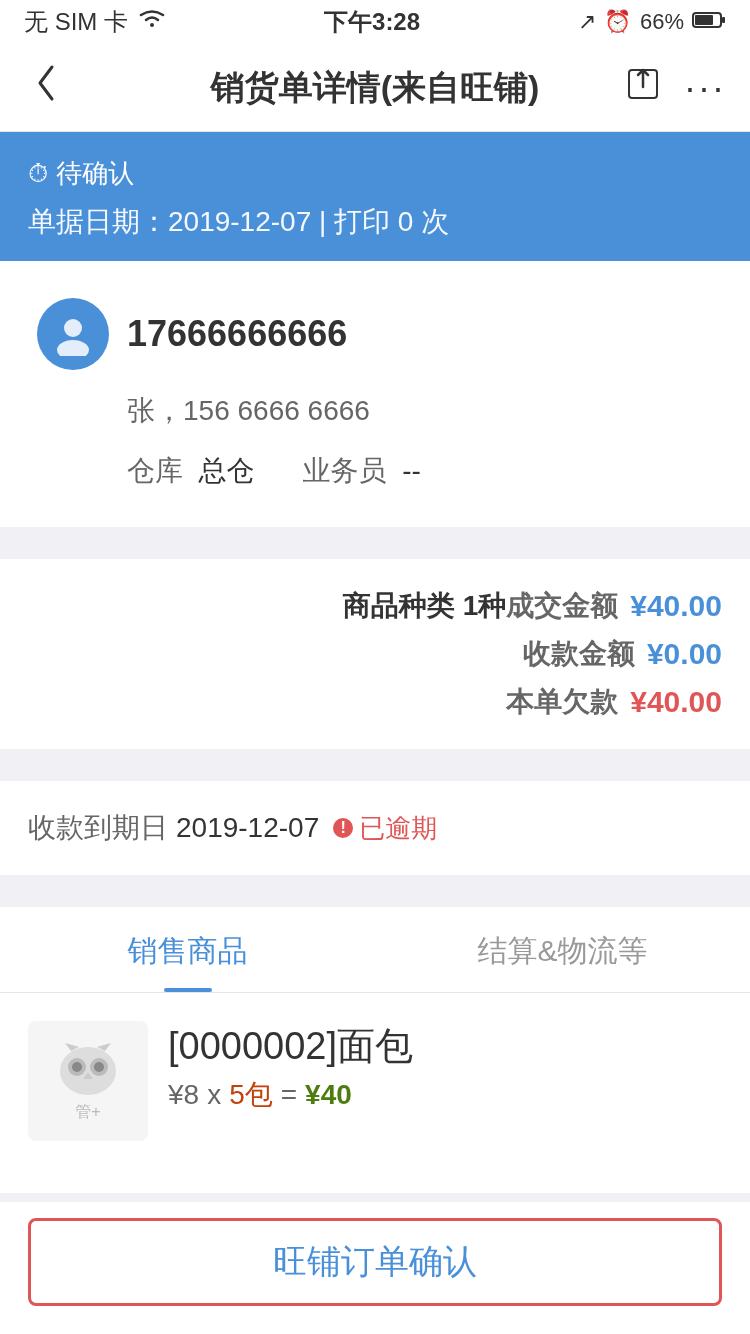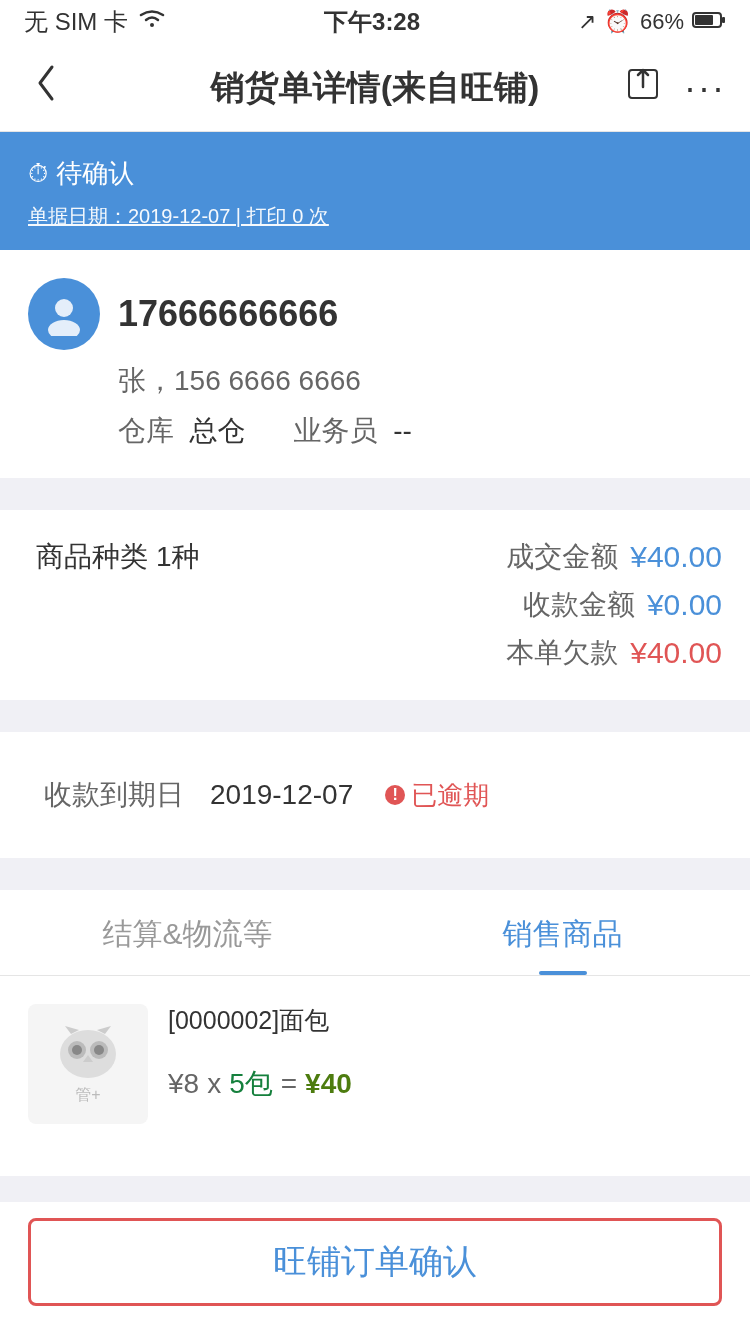--- a/index.html
+++ b/index.html
@@ -90,33 +90,32 @@
     .order-number-icon { font-size: 28px; }
     .order-status {
       display: flex;
       align-items: center;
       gap: 8px;
       color: #fff;
       font-size: 26px;
     }
     .order-date {
       color: #fff;
-      font-size: 20px;
+      font-size: 28px;
       opacity: 0.95;
-      text-decoration: underline;
     }
 
     
     .customer-section {
       background: #fff;
-      padding: 28px;
+      padding: 37px;
       margin-bottom: 16px;
       display: flex;
       flex-direction: column;
-      gap: 12px;
+      gap: 22px;
     }
     .customer-row {
       display: flex;
       align-items: center;
       gap: 18px;
     }
     .customer-avatar {
       width: 72px;
       height: 72px;
       border-radius: 50%;
@@ -154,21 +153,22 @@
 
     
     .summary-section {
       background: #fff;
       padding: 28px;
       margin-bottom: 16px;
     }
     .summary-row {
       display: flex;
       align-items: flex-start;
-      justify-content: space-between;
+      justify-content: flex-end;
+      font-weight: bold;
     }
     .summary-left {
       display: flex;
       flex-direction: column;
       gap: 10px;
     }
     .summary-types {
       display: flex;
       align-items: center;
       font-size: 28px;
@@ -187,27 +187,27 @@
       gap: 12px;
       font-size: 28px;
       color: #666;
     }
     .amount-blue { color: #4a90d9; font-size: 30px; }
     .amount-red { color: #e05555; font-size: 30px; }
 
     
     .due-section {
       background: #fff;
-      padding: 44px;
+      padding: 28px;
       margin-bottom: 16px;
       display: flex;
       align-items: center;
       font-size: 28px;
       color: #666;
-      gap: 26px;
+      gap: 8px;
     }
     .due-label { color: #666; }
     .due-date { color: #333; }
     .overdue-badge {
       display: inline-flex;
       align-items: center;
       gap: 6px;
       color: #e05555;
       font-size: 26px;
       margin-left: 6px;
@@ -294,32 +294,32 @@
     }
     .owl-plus {
       font-size: 18px;
       color: #bbb;
       margin-top: -4px;
     }
     .product-info {
       flex: 1;
     }
     .product-name {
-      font-size: 25px;
-      color: #333;
-      margin-bottom: 28px;
+      font-size: 38px;
+      color: #333;
+      margin-bottom: 4px;
     }
     .product-price-row {
       font-size: 28px;
       color: #666;
       display: flex;
       align-items: center;
       gap: 8px;
     }
-    .price-qty { color: #15803d; }
+    .price-qty { color: #c2410c; }
     .price-total { color: #4d7c0f; font-weight: 600; }
 
     
     .gray-area {
       background: #f0f0f5;
       height: 260px;
     }
 
     
     .bottom-bar {
@@ -465,25 +465,25 @@
   <span class="overdue-badge">
     <span class="overdue-dot">!</span>
     <span>已逾期</span>
   </span>
 </div>
 
 <div class="divider"></div>
 
 <div class="tabs-section">
   <div class="tabs-bar">
+    <div class="tab-item active">
+      <span>销售商品</span>
+    </div>
     <div class="tab-item">
       <span>结算&amp;物流等</span>
-    </div>
-    <div class="tab-item active">
-      <span>销售商品</span>
     </div>
   </div>
 
   <div class="product-section">
     <div class="product-item">
       <div class="product-thumb">
         <div class="product-thumb-inner">
           <div class="owl-logo">
             <svg width="70" height="60" viewBox="0 0 70 60">
 

